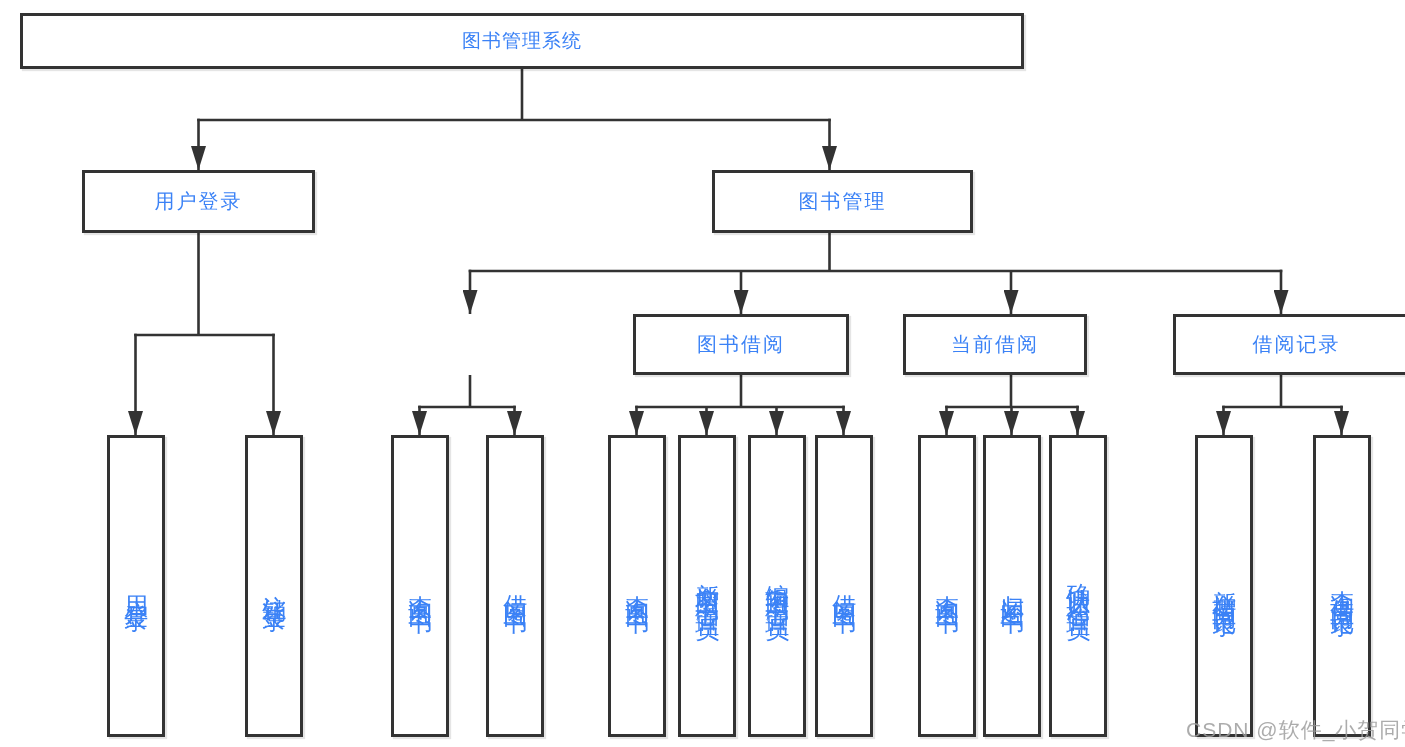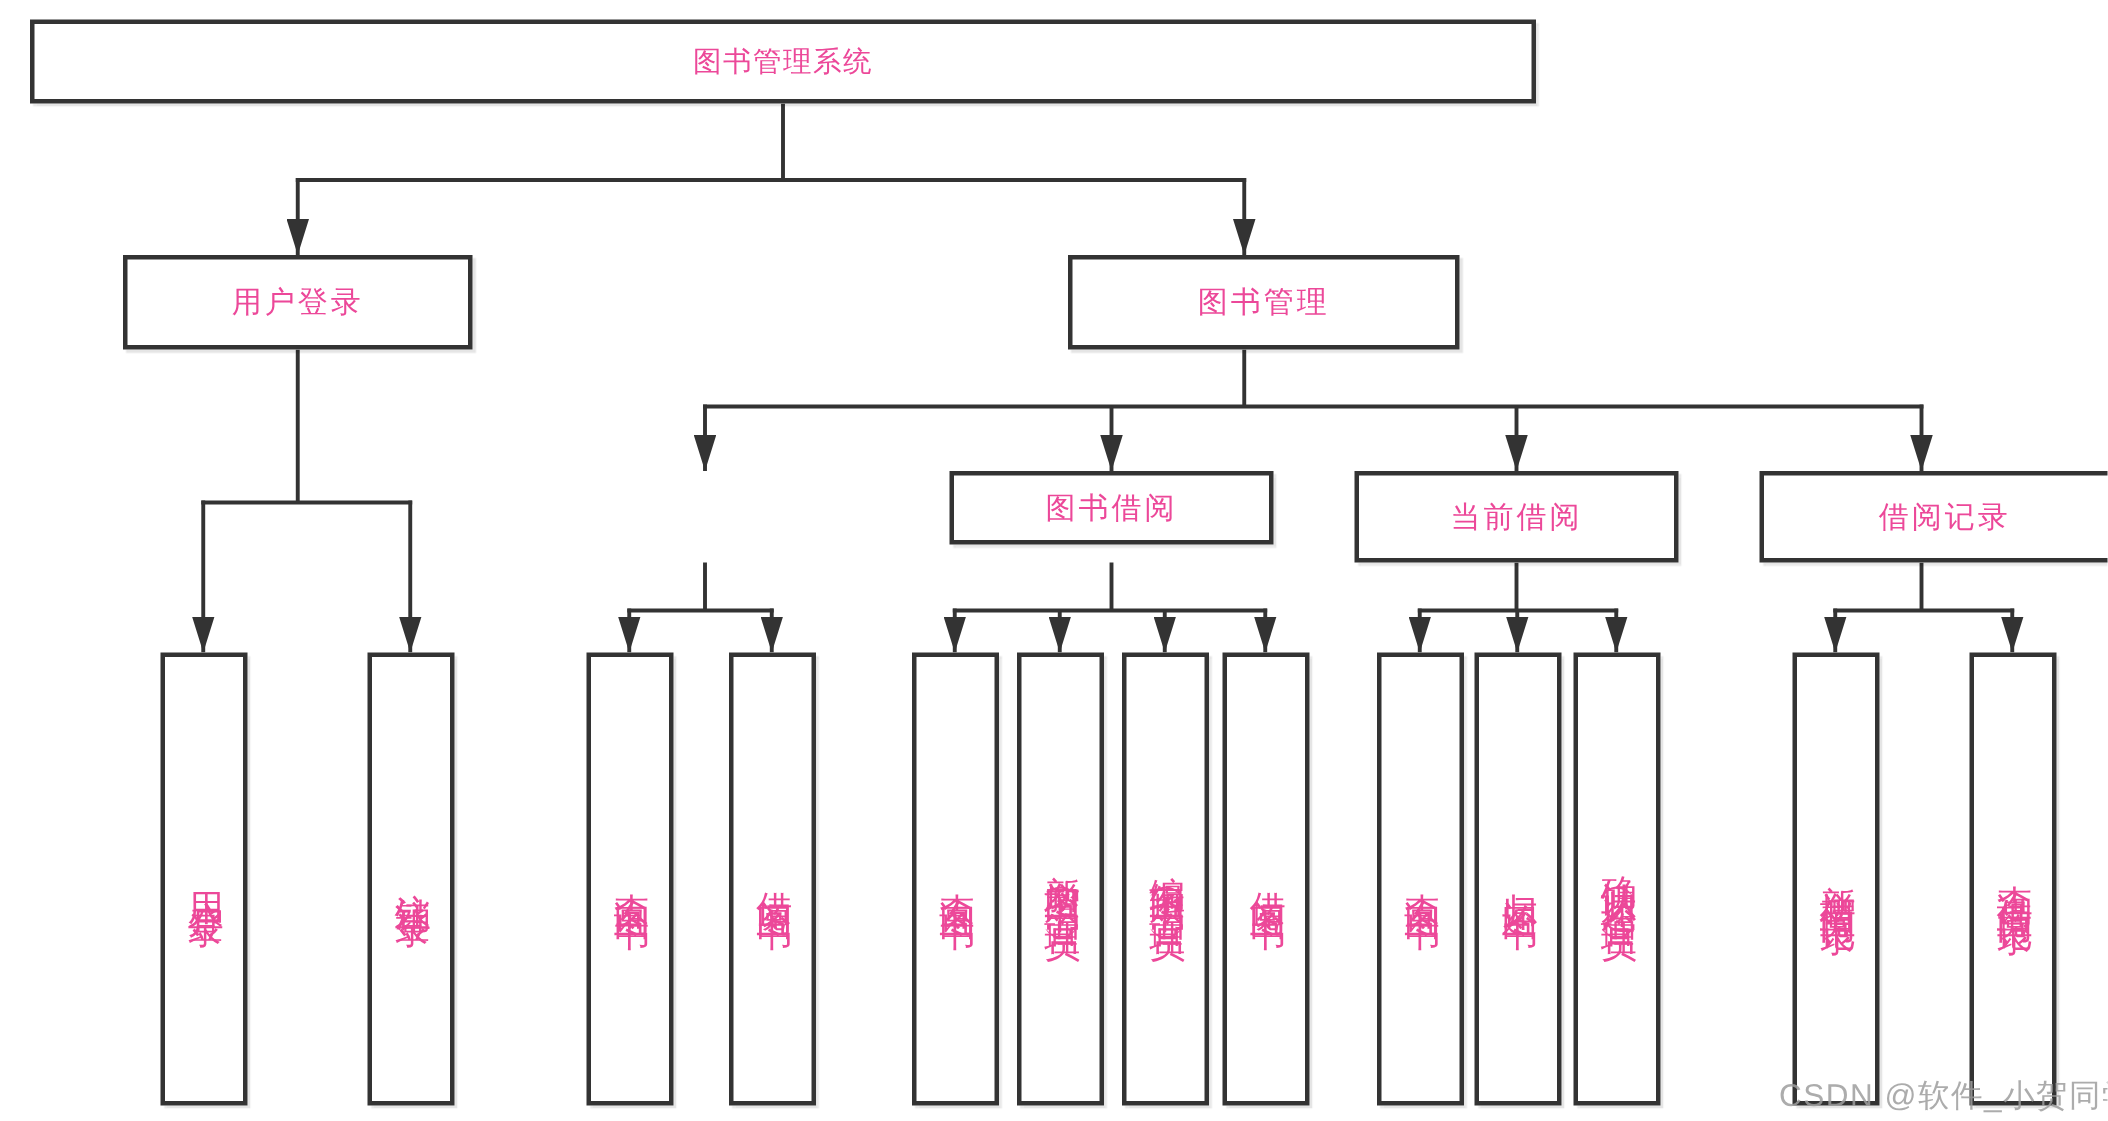--- a/index.html
+++ b/index.html
@@ -21,21 +21,21 @@
   }
   svg.connectors path { stroke: #333333; stroke-width: 2.6; fill: none; }
   .box {
     position: absolute;
     box-sizing: border-box;
     border: 3px solid #333333;
     background: #ffffff;
     display: flex;
     align-items: center;
     justify-content: center;
-    color: #ec4899;
+    color: #3b82f6;
     box-shadow: 2px 2px 1px rgba(0,0,0,0.10);
   }
   .root-box span { font-size: 19px; letter-spacing: 1px; }
   .hbox span { font-size: 20px; letter-spacing: 2px; white-space: nowrap; }
   .vbox span {
     writing-mode: vertical-rl;
     text-orientation: mixed;
     font-size: 24px;
     letter-spacing: 5px;
     line-height: 1.1;
@@ -108,24 +108,24 @@
     <span>图书管理系统</span>
   </div>
 
   <div class="box hbox" style="left:82px; top:170px; width:233px; height:63px;">
     <span>用户登录</span>
   </div>
   <div class="box hbox" style="left:712px; top:170px; width:261px; height:63px;">
     <span>图书管理</span>
   </div>
 
-  <div class="box hbox" style="left:633px; top:314px; width:216px; height:49px;text-align:right;">
+  <div class="box hbox" style="left:633px; top:314px; width:216px; height:61px;text-align:right;">
     <span>图书借阅</span>
   </div>
-  <div class="box hbox" style="left:903px; top:314px; width:216px; height:61px;">
+  <div class="box hbox" style="left:903px; top:314px; width:184px; height:61px;">
     <span>当前借阅</span>
   </div>
   <div class="box hbox" style="left:1173px; top:314px; width:247px; height:61px;">
     <span>借阅记录</span>
   </div>
 
   <div class="box vbox" style="left:107px; top:435px; width:58px; height:302px;">
     <span>用户登录</span>
   </div>
   <div class="box vbox" style="left:245px; top:435px; width:58px; height:302px;">

